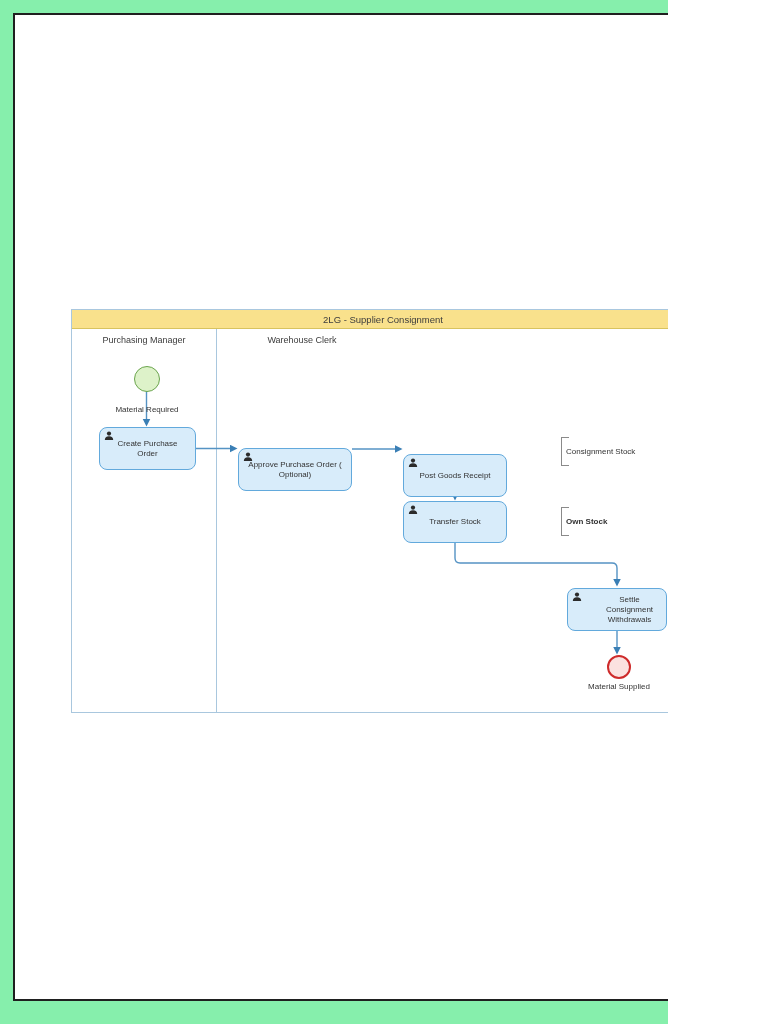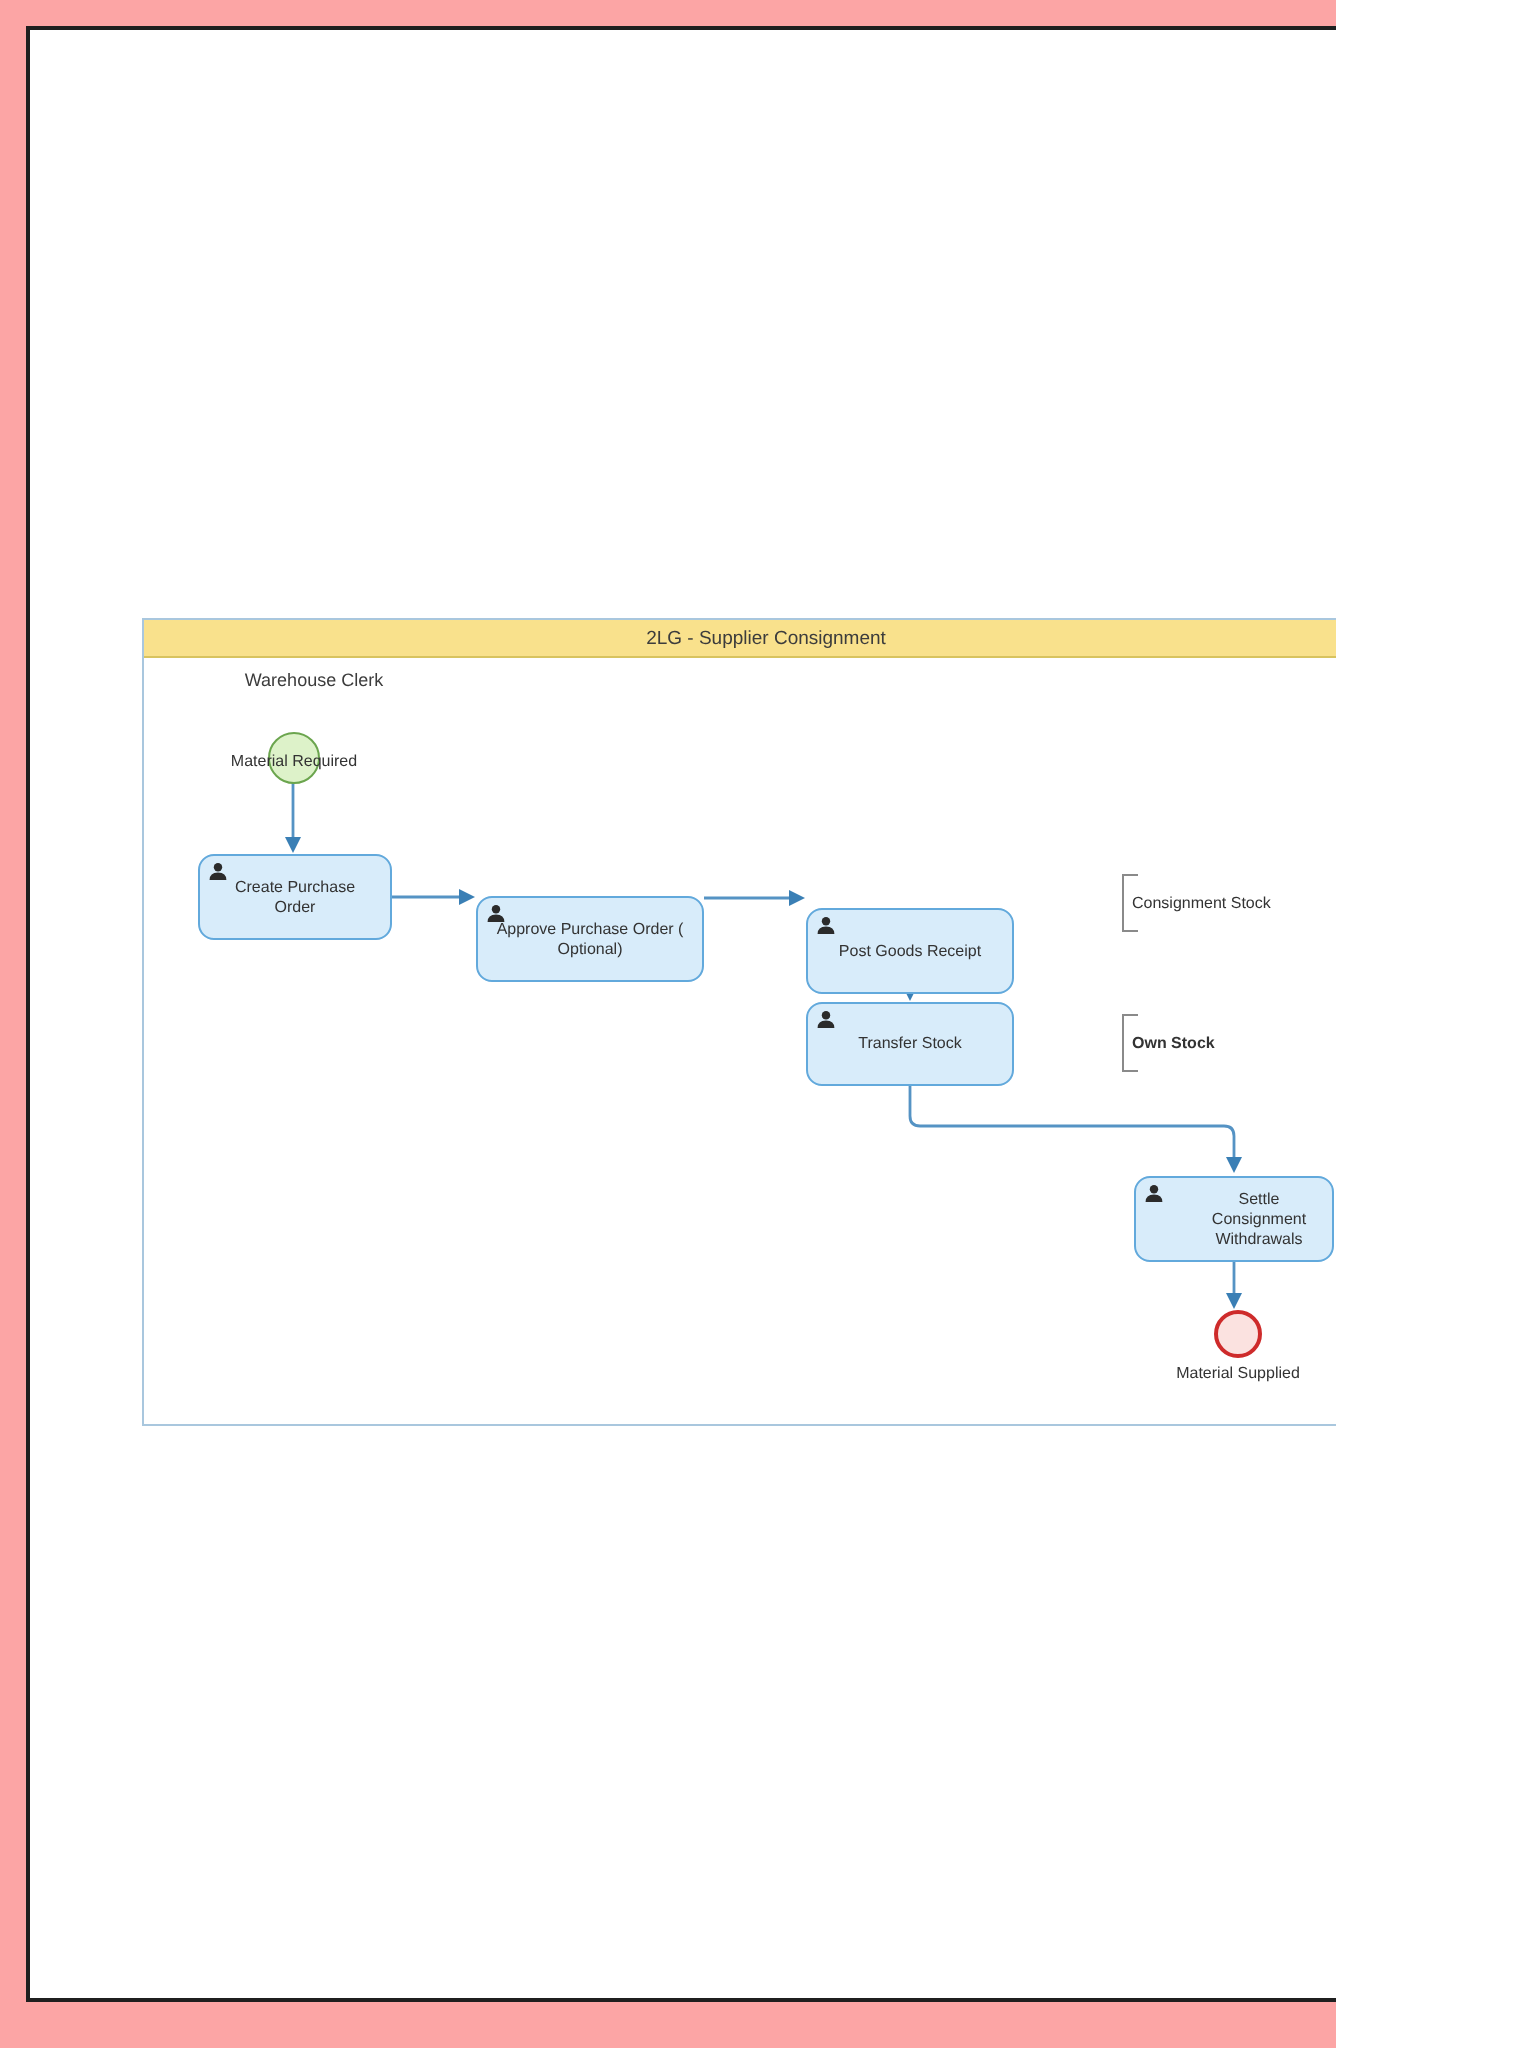--- a/index.html
+++ b/index.html
@@ -1,17 +1,17 @@
 <!DOCTYPE html>
 <html><head>
 <meta charset="utf-8">
 <style>
   html,body{margin:0;padding:0;background:#fff;}
   #page{
-    position:relative;width:668px;height:1024px;background:#fca5a5;overflow:hidden;
+    position:relative;width:668px;height:1024px;background:#86efac;overflow:hidden;
     font-family:"Liberation Sans",sans-serif;color:#3b3b3b;
   }
   .page-border{
     position:absolute;left:13px;top:13px;width:739px;height:988px;
     border:2px solid #1f1f1f;box-sizing:border-box;background:#fff;
   }
   
   .pool{
     position:absolute;left:71px;top:309px;width:624px;height:404px;
     border:1px solid #a9c7de;box-sizing:border-box;background:#fff;
@@ -59,20 +59,23 @@
 <body>
 
 <div id="page">
   <div class="page-border"></div>
 
   <div class="pool">
     <div class="pool-header">
       <span>2LG - Supplier Consignment</span>
     </div>
     <div class="lanes">
+      <div class="lane" style="width:145px;">
+        <div class="lane-title">Purchasing Manager</div>
+      </div>
       <div class="lane" style="width:170px;">
         <div class="lane-title">Warehouse Clerk</div>
       </div>
     </div>
   </div>
 
   <svg class="flow-layer" viewBox="0 0 768 1024">
     <defs>
       <marker id="arrow" markerUnits="userSpaceOnUse" markerWidth="9" markerHeight="9" refX="0.5" refY="4" orient="auto">
         <path d="M0,0 L8,4 L0,8 Z" fill="#3a7fb5"></path>
@@ -82,21 +85,21 @@
       <path d="M146.5,391 V419" marker-end="url(#arrow)"></path>
       <path d="M196,448.5 H230" marker-end="url(#arrow)"></path>
       <path d="M352,449 H395" marker-end="url(#arrow)"></path>
       <path d="M455,472 V493" marker-end="url(#arrow)"></path>
       <path d="M455,543 V558 Q455,563 460,563 H612 Q617,563 617,568 V579" marker-end="url(#arrow)"></path>
       <path d="M617,631 V647" marker-end="url(#arrow)"></path>
     </g>
   </svg>
 
   <div class="event start" style="left:134px;top:366px;"></div>
-  <div class="node-label" style="left:97px;top:376px;width:100px;">Material Required</div>
+  <div class="node-label" style="left:97px;top:405px;width:100px;">Material Required</div>
 
   <div class="task" style="left:99px;top:427px;width:97px;height:43px;">
     <svg class="user-ic" viewBox="0 0 10 10">
       <circle cx="5" cy="2.6" r="2.1" fill="#2b2b2b"></circle>
       <path d="M0.8,9 Q0.8,5.2 5,5.2 Q9.2,5.2 9.2,9 Z" fill="#2b2b2b"></path>
     </svg>
     <span style="max-width:78px;">Create Purchase Order</span>
   </div>
 
   <div class="task" style="left:238px;top:448px;width:114px;height:43px;">

